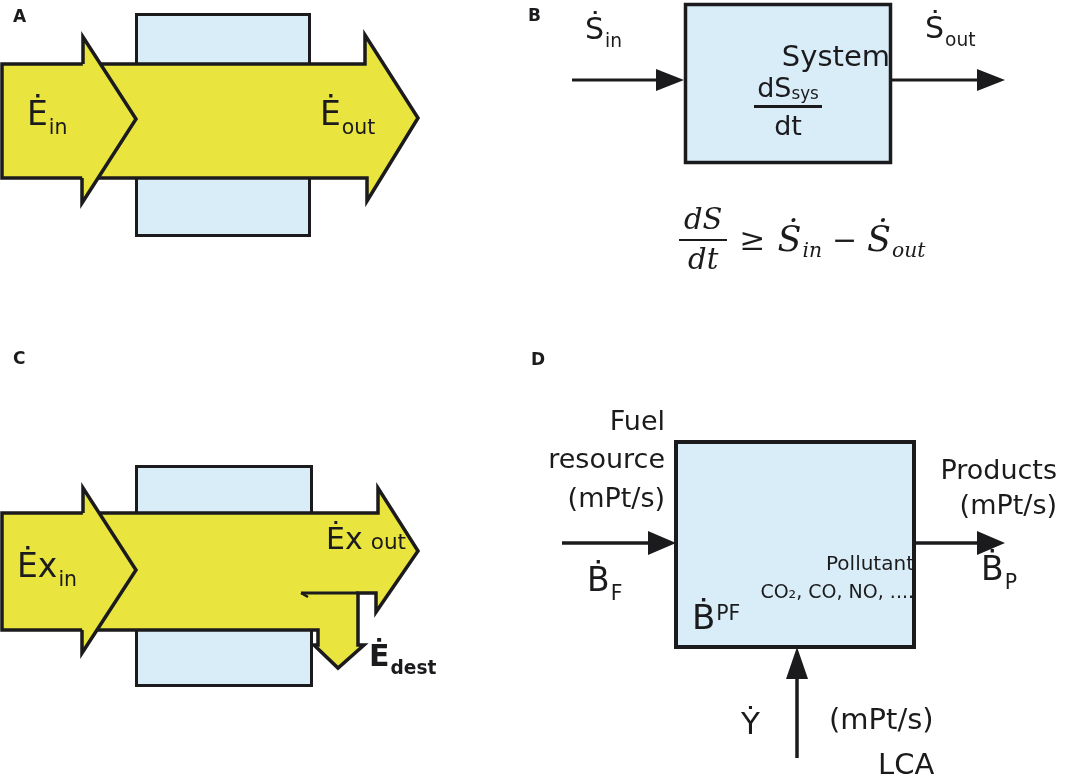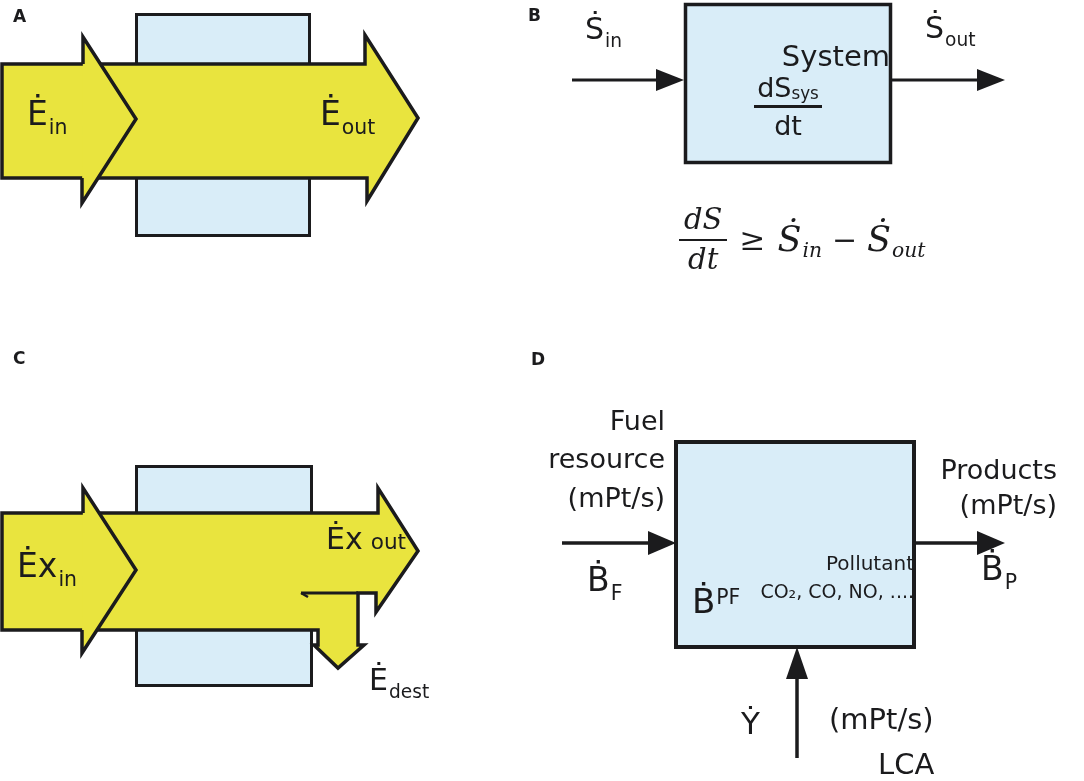--- a/index.html
+++ b/index.html
@@ -125,40 +125,40 @@
     <span class="minus">−</span>
     <span class="term"><span>Ṡ</span><span class="sub">out</span></span>
   </div>
 
   <div class="lbl flow" style="left:17px;top:549px;">
     <span>Ėx</span><span class="sub">in</span>
   </div>
   <div class="lbl flow-sm" style="left:326px;top:524px;">
     <span>Ėx</span><span class="base-small">out</span>
   </div>
-  <div class="lbl flow-sm" style="left:369px;top:665px;">
+  <div class="lbl flow-sm" style="left:369px;top:641px;font-weight:bold;">
     <span>Ė</span><span class="sub">dest</span>
   </div>
 
   <div class="lbl blk d-text" style="left:533px;top:402px;width:132px;">
     <span style="display:block">Fuel</span>
     <span style="display:block">resource</span>
     <span style="display:block">(mPt/s)</span>
   </div>
   <div class="lbl bvar" style="left:587px;top:563px;">
     <span>Ḃ</span><span class="sub">F</span>
   </div>
 
   <div class="lbl blk box-title" style="left:651px;top:456px;width:238px;">
   </div>
   <div class="lbl blk poll" style="left:676px;top:550px;width:238px;">
     <span style="display:block">Pollutant</span>
     <span style="display:block" class="poll-co">CO₂, CO, NO, ....</span>
   </div>
-  <div class="lbl bpf" style="left:692px;top:584px;">
+  <div class="lbl bpf" style="left:692px;top:600px;">
     <span>Ḃ</span><span class="sup">PF</span>
   </div>
 
   <div class="lbl blk d-text-tight" style="left:922px;top:452px;width:135px;">
     <span style="display:block">Products</span>
     <span style="display:block">(mPt/s)</span>
   </div>
   <div class="lbl bvar" style="left:981px;top:552px;">
     <span>Ḃ</span><span class="sub">P</span>
   </div>

